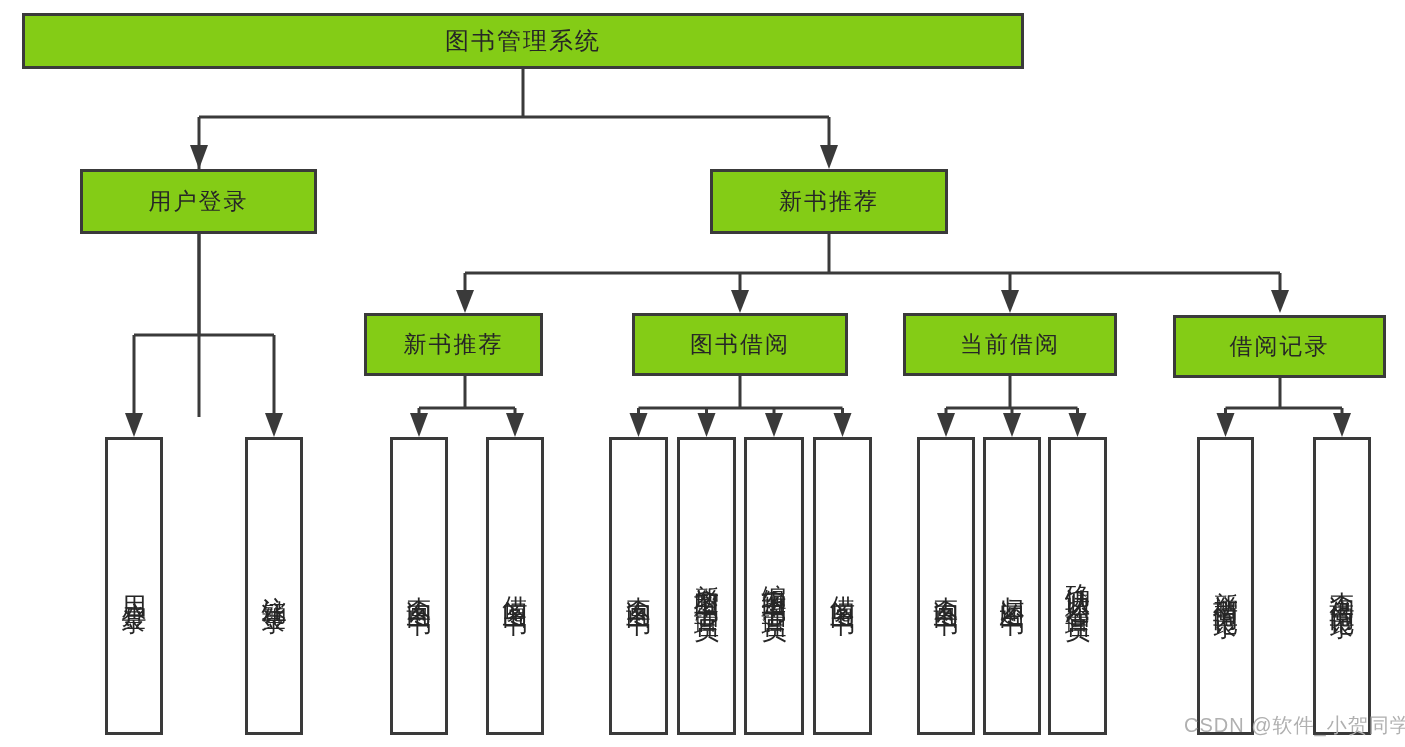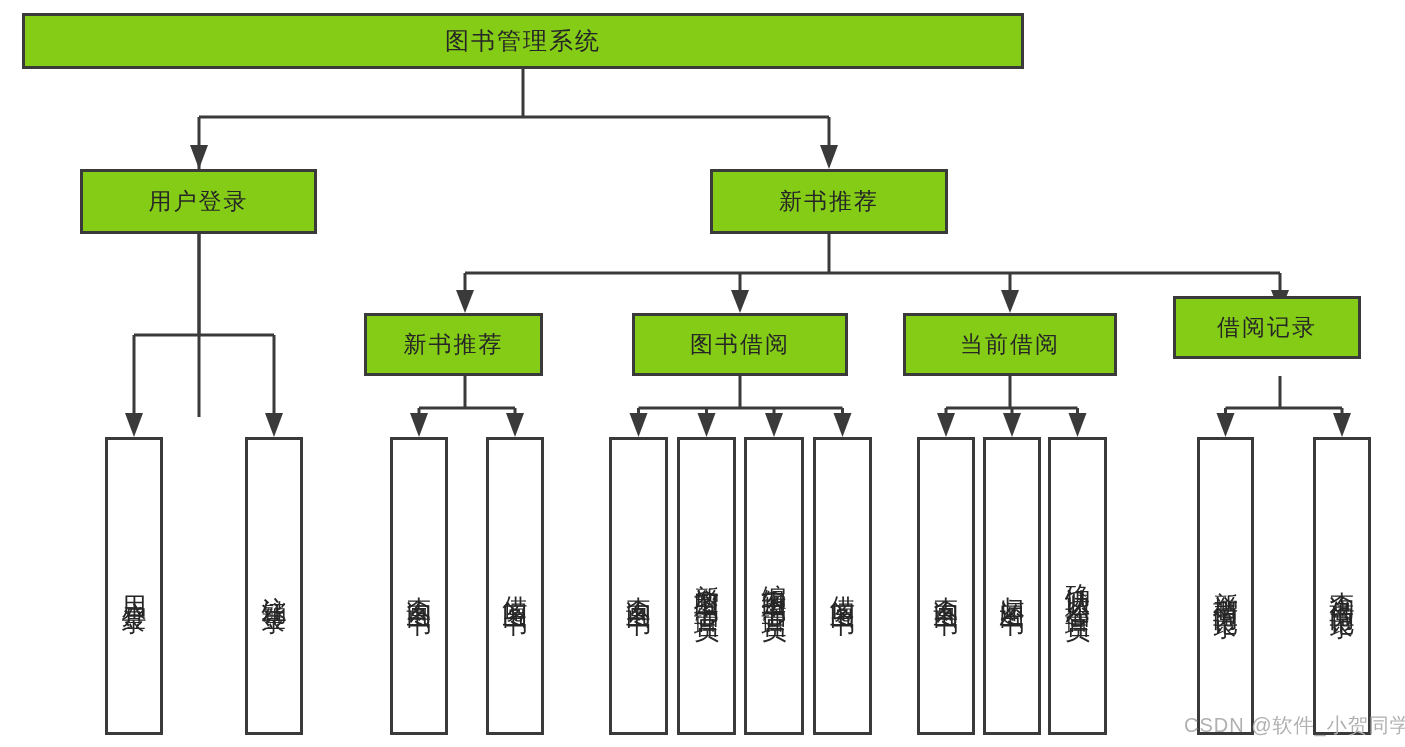--- a/index.html
+++ b/index.html
@@ -122,21 +122,21 @@
 
   <div class="hbox" style="left:364px;top:313px;width:179px;height:63px">
     <span class="hlabel">新书推荐</span>
   </div>
   <div class="hbox" style="left:632px;top:313px;width:216px;height:63px">
     <span class="hlabel">图书借阅</span>
   </div>
   <div class="hbox" style="left:903px;top:313px;width:214px;height:63px">
     <span class="hlabel">当前借阅</span>
   </div>
-  <div class="hbox" style="left:1173px;top:296px;width:188px;height:63px">
+  <div class="hbox" style="left:1173px;top:315px;width:213px;height:63px">
     <span class="hlabel">借阅记录</span>
   </div>
 
   <div class="vbox" style="left:105px;top:437px;width:58px;height:298px">
     <span class="vlabel">用户登录</span>
   </div>
   <div class="vbox" style="left:245px;top:437px;width:58px;height:298px">
     <span class="vlabel">注销登录</span>
   </div>
 

